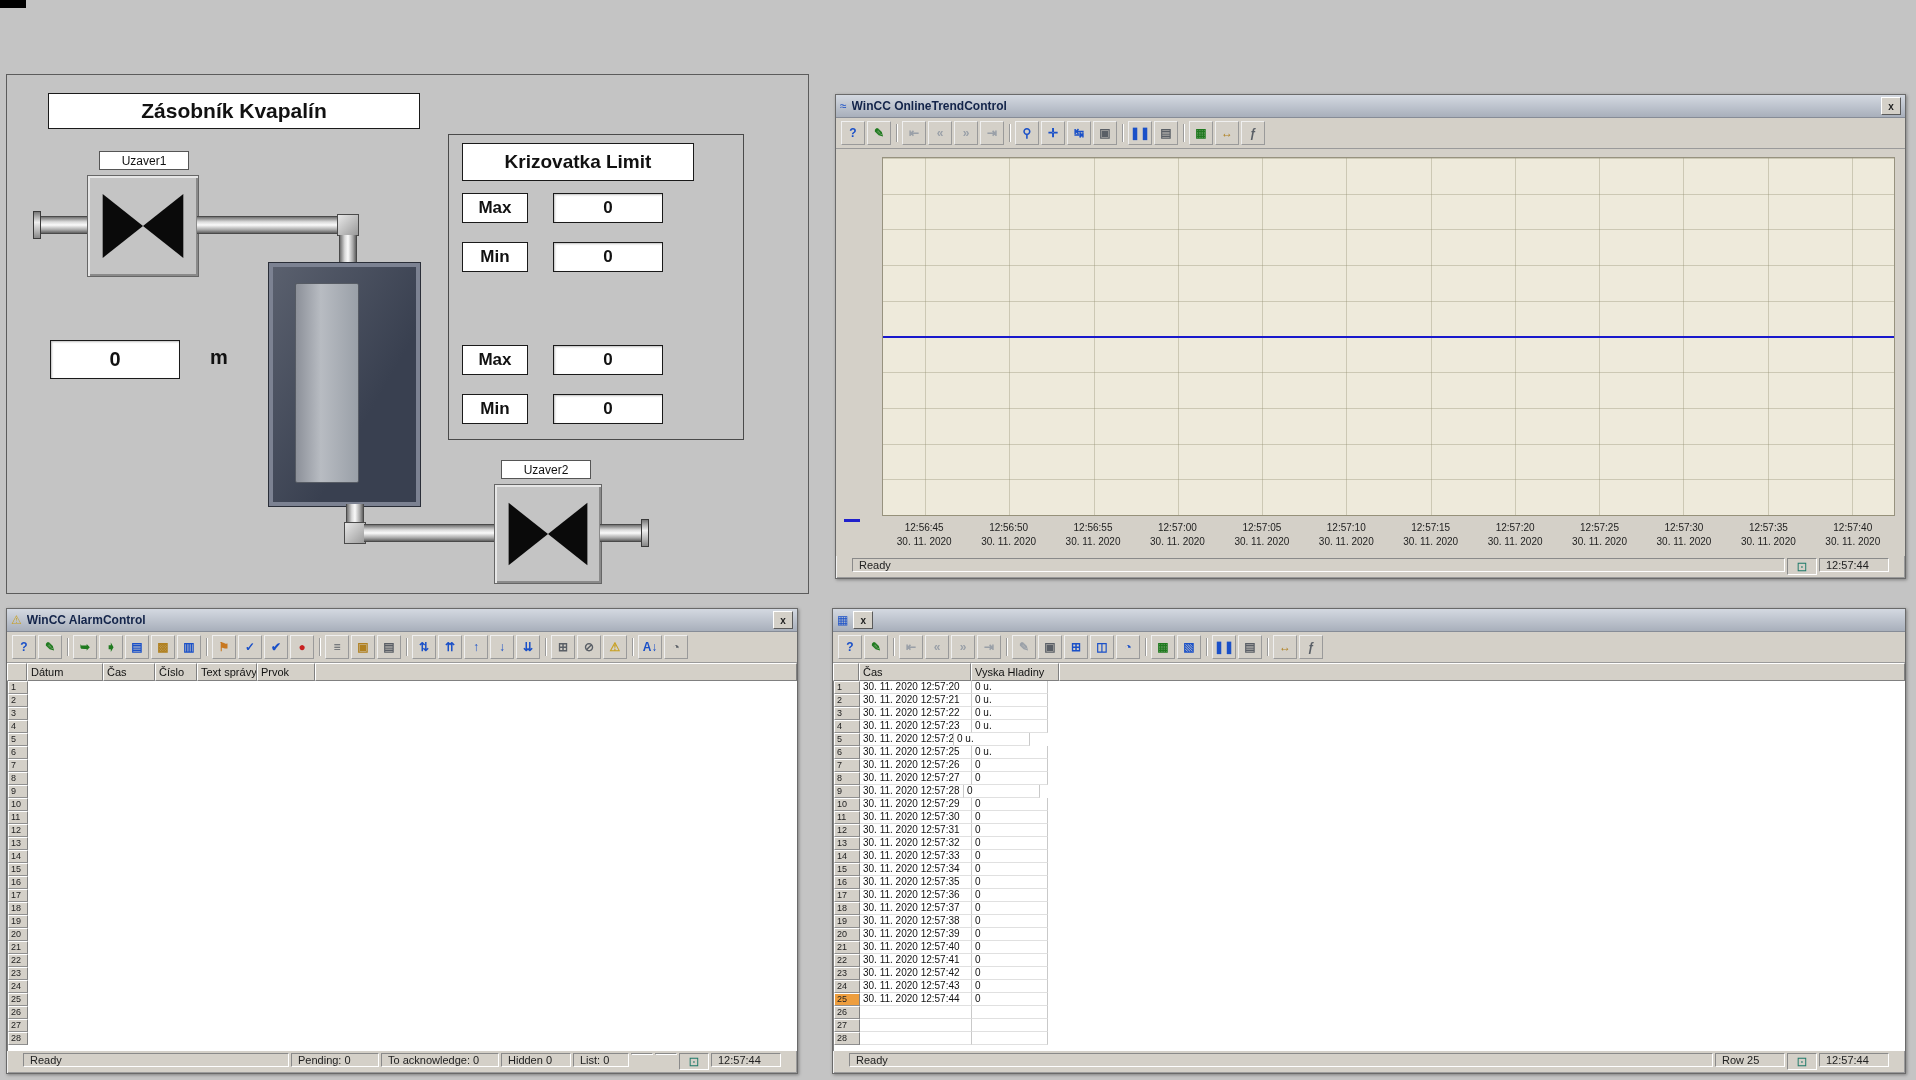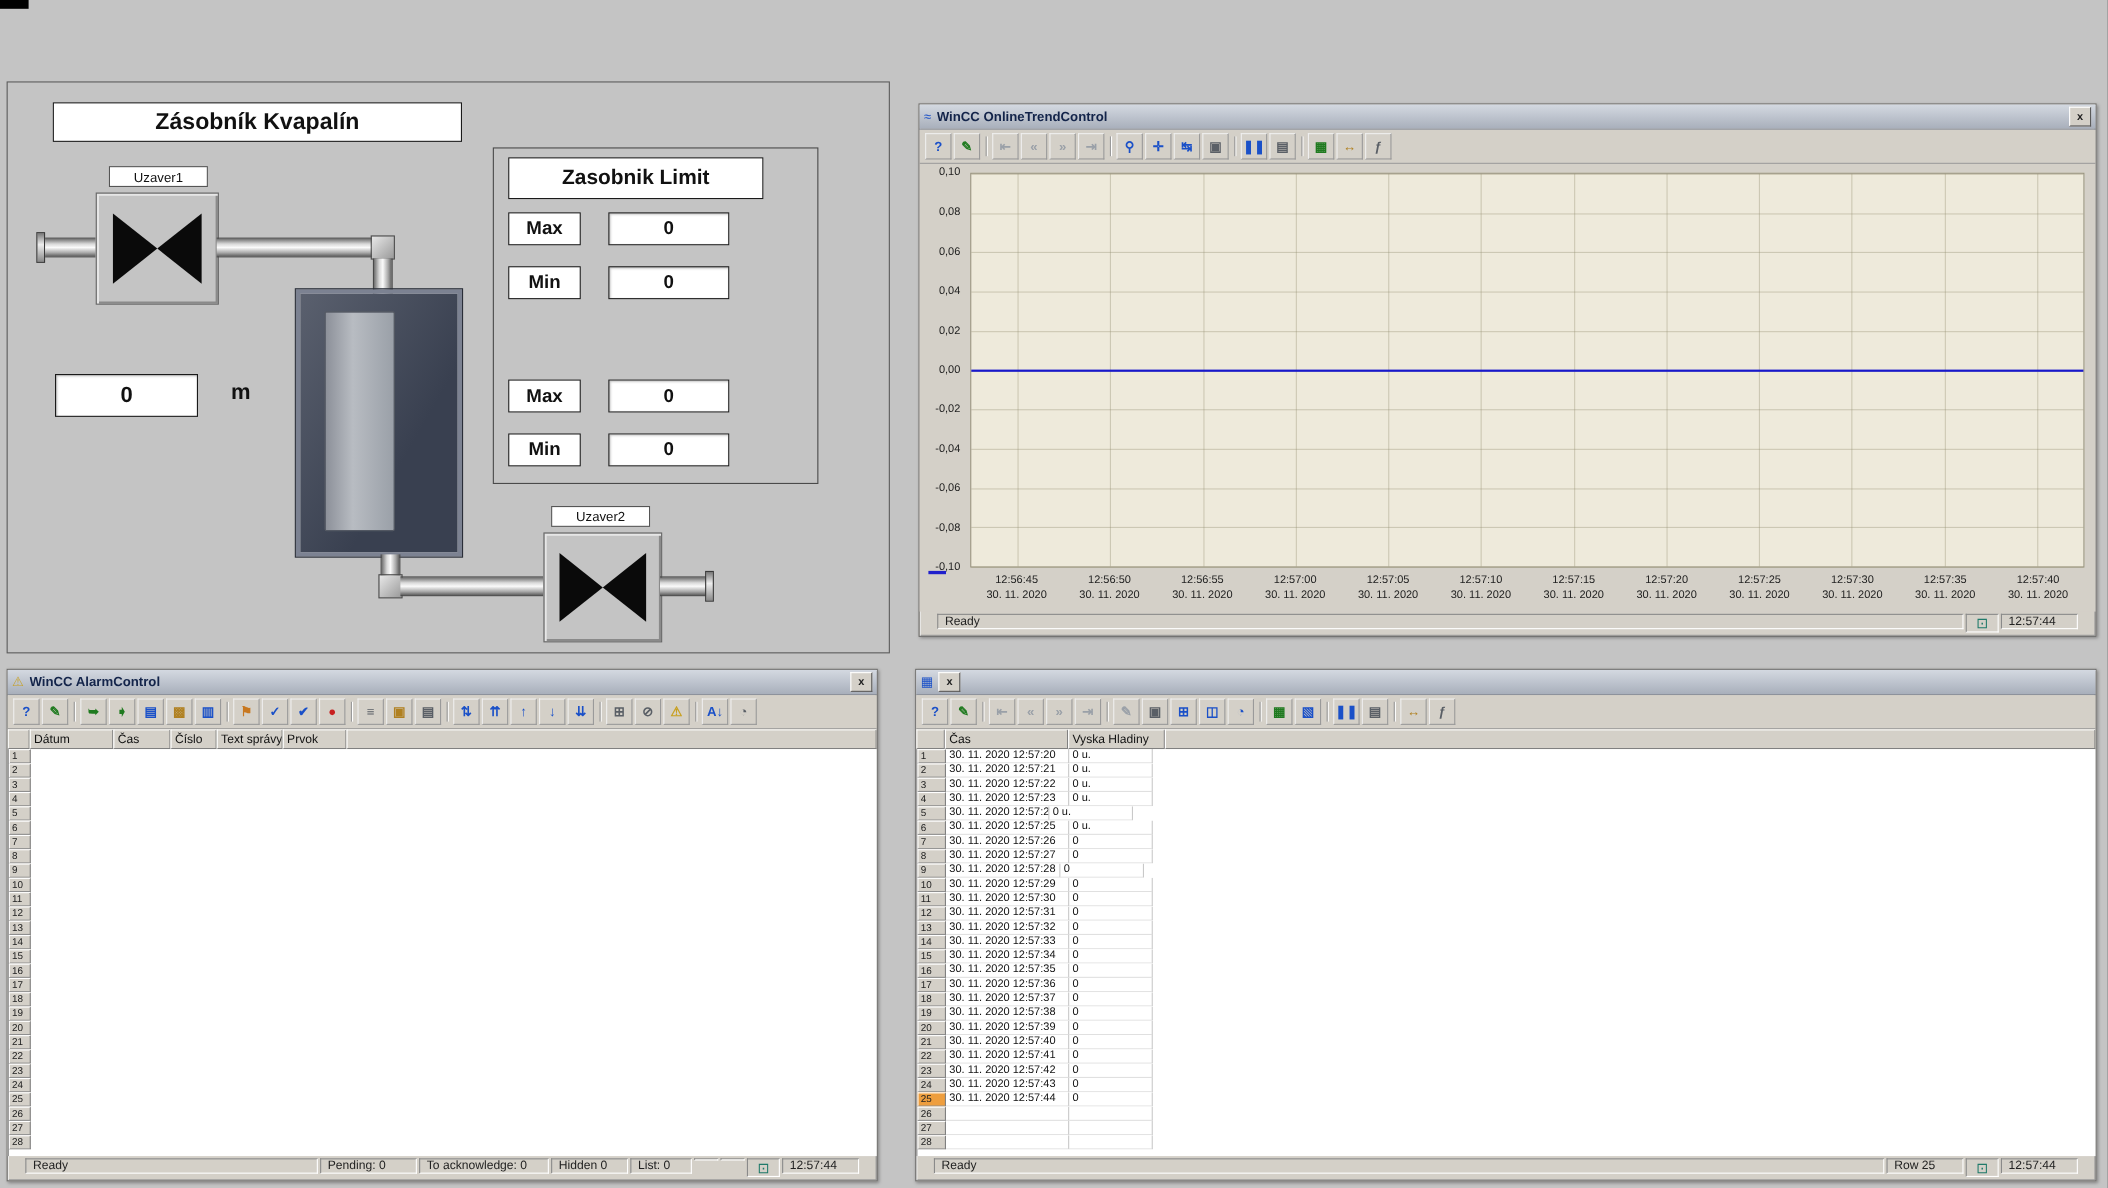--- a/index.html
+++ b/index.html
@@ -111,21 +111,21 @@
     <div class="pipe-v" style="left:332px;top:160px;height:32px"></div>
 
     <div class="tank" style="left:262px;top:188px;width:151px;height:243px">
       <div class="tank-gauge"></div>
     </div>
 
     <div class="mbox value" style="left:43px;top:265px;width:130px;height:39px;font-size:20px">0</div>
     <div class="unit-label" style="left:203px;top:271px">m</div>
 
     <div class="group-box" style="left:441px;top:59px;width:296px;height:306px"></div>
-    <div class="mbox" style="left:455px;top:68px;width:232px;height:38px;font-size:19px">Zasobnik Limit</div>
+    <div class="mbox" style="left:455px;top:68px;width:232px;height:38px;font-size:19px">Krizovatka Limit</div>
     <div class="mbox label" style="left:455px;top:118px;width:66px;height:30px">Max</div>
     <div class="mbox input" style="left:546px;top:118px;width:110px;height:30px">0</div>
     <div class="mbox label" style="left:455px;top:167px;width:66px;height:30px">Min</div>
     <div class="mbox input" style="left:546px;top:167px;width:110px;height:30px">0</div>
     <div class="mbox label" style="left:455px;top:270px;width:66px;height:30px">Max</div>
     <div class="mbox input" style="left:546px;top:270px;width:110px;height:30px">0</div>
     <div class="mbox label" style="left:455px;top:319px;width:66px;height:30px">Min</div>
     <div class="mbox input" style="left:546px;top:319px;width:110px;height:30px">0</div>
 
     <div class="mbox small" style="left:494px;top:385px;width:90px;height:19px">Uzaver2</div>
@@ -164,33 +164,20 @@
         <div class="tb-btn" style="color: rgb(90, 95, 102);">▣</div>
         <div class="tb-sep"></div>
         <div class="tb-btn" style="color: rgb(26, 80, 200);">❚❚</div>
         <div class="tb-btn" style="color: rgb(90, 95, 102);">▤</div>
         <div class="tb-sep"></div>
         <div class="tb-btn" style="color: rgb(31, 122, 31);">▦</div>
         <div class="tb-btn" style="color: rgb(176, 128, 32);">↔</div>
         <div class="tb-btn" style="color: rgb(90, 95, 102);">ƒ</div>
       </div>
     <div class="chart-wrap">
-      <div id="trend-ylabels">
-          <div class="y-label" style="top: 0%;">0,10</div>
-          <div class="y-label" style="top: 10%;">0,08</div>
-          <div class="y-label" style="top: 20%;">0,06</div>
-          <div class="y-label" style="top: 30%;">0,04</div>
-          <div class="y-label" style="top: 40%;">0,02</div>
-          <div class="y-label" style="top: 50%;">0,00</div>
-          <div class="y-label" style="top: 60%;">-0,02</div>
-          <div class="y-label" style="top: 70%;">-0,04</div>
-          <div class="y-label" style="top: 80%;">-0,06</div>
-          <div class="y-label" style="top: 90%;">-0,08</div>
-          <div class="y-label" style="top: 100%;">-0,10</div>
-        </div>
       <div id="trend-plot">
           <div class="gridline-h" style="top: 0%;"></div>
           <div class="gridline-h" style="top: 10%;"></div>
           <div class="gridline-h" style="top: 20%;"></div>
           <div class="gridline-h" style="top: 30%;"></div>
           <div class="gridline-h" style="top: 40%;"></div>
           <div class="gridline-h" style="top: 50%;"></div>
           <div class="gridline-h" style="top: 60%;"></div>
           <div class="gridline-h" style="top: 70%;"></div>
           <div class="gridline-h" style="top: 80%;"></div>

